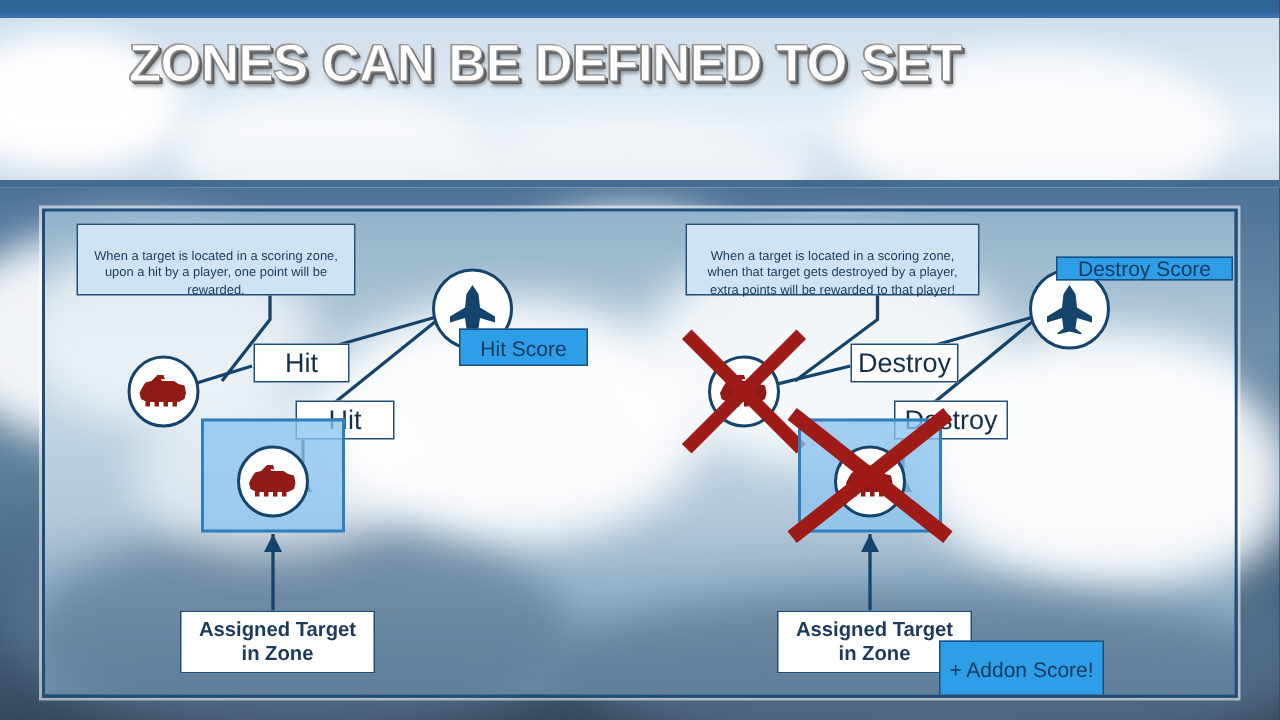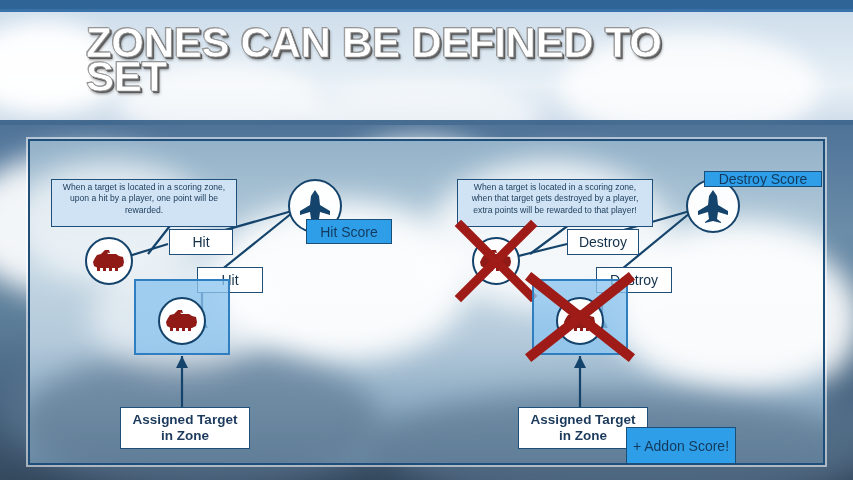--- a/index.html
+++ b/index.html
@@ -26,43 +26,43 @@
 
   
   .header-band{position:absolute;left:0;top:12px;width:853px;height:113px;
     background:linear-gradient(180deg,#cfdeec 0%,#dbe7f1 35%,#e8f0f6 65%,#cfdcea 100%);
     overflow:hidden;}
   .hb-cloud{position:absolute;border-radius:50%;background:rgba(255,255,255,.95);filter:blur(10px);}
   .header-rule{position:absolute;left:0;top:120px;width:853px;height:5px;background:#29557f;opacity:.85;}
 
   .title{
     position:absolute;left:86px;top:26px;width:660px;
-    font-size:42px;line-height:34px;font-weight:bold;letter-spacing:-0.3px;
+    font-size:35px;line-height:34px;font-weight:bold;letter-spacing:-0.3px;
     color:#ffffff;
     text-shadow:
        1px 1px 0 #6c6c6c, 2px 2px 0 #5a5a5a, 2px 3px 3px rgba(0,0,0,.45),
       -1px -1px 0 #9a9a9a;
     -webkit-text-stroke:0.6px #8d8d8d;
     text-transform:uppercase;
   }
   .title span{display:block;}
 
   
   .panel{position:absolute;left:28px;top:139px;width:793px;height:322px;
     border:2px solid #1f4e79;box-shadow:0 0 0 2px rgba(255,255,255,.55);
     overflow:hidden;}
   .panel-sky{position:absolute;inset:0;
     background:linear-gradient(180deg,#93b1c8 0%,#a8c2d4 18%,#c2d5e2 40%,#b4cadb 62%,#8fadc4 82%,#6d8ca6 100%);}
 
   
   .info-box{position:absolute;background:#cfe3f5;border:1.6px solid #1f4e79;
     color:#1b3a56;font-size:8.6px;line-height:11.4px;text-align:center;
-    padding:2px 6px;box-sizing:border-box;margin-top:30px;}
+    padding:15px 6px;box-sizing:border-box;}
   .lbl-box{position:absolute;background:#ffffff;border:1.6px solid #1f4e79;
-    color:#12304a;font-size:14px;line-height:14px;text-align:center;
+    color:#12304a;font-size:18px;line-height:14px;text-align:center;
     display:flex;align-items:center;justify-content:center;box-sizing:border-box;}
   .lbl-box.bold{font-weight:bold;font-size:13.5px;line-height:16px;color:#1b3a5c;}
   .blue-box{position:absolute;background:#2f9ee8;border:1.8px solid #1a4f7a;
     color:#133a5c;font-size:14px;font-weight:normal;
     display:flex;align-items:center;justify-content:center;box-sizing:border-box;}
 
   .circ{position:absolute;border-radius:50%;background:rgba(255,255,255,.97);
     border:2.4px solid #14436b;display:flex;align-items:center;justify-content:center;
     box-sizing:border-box;}
 

